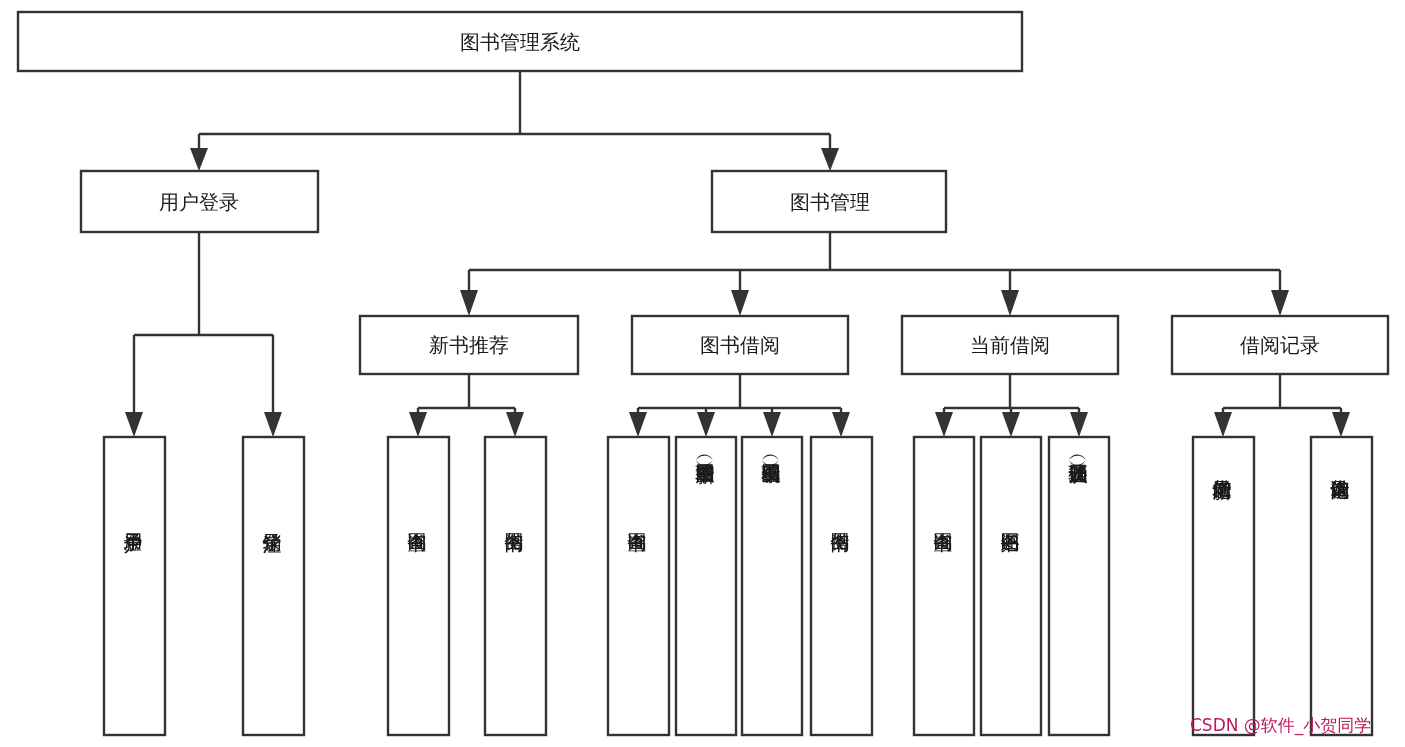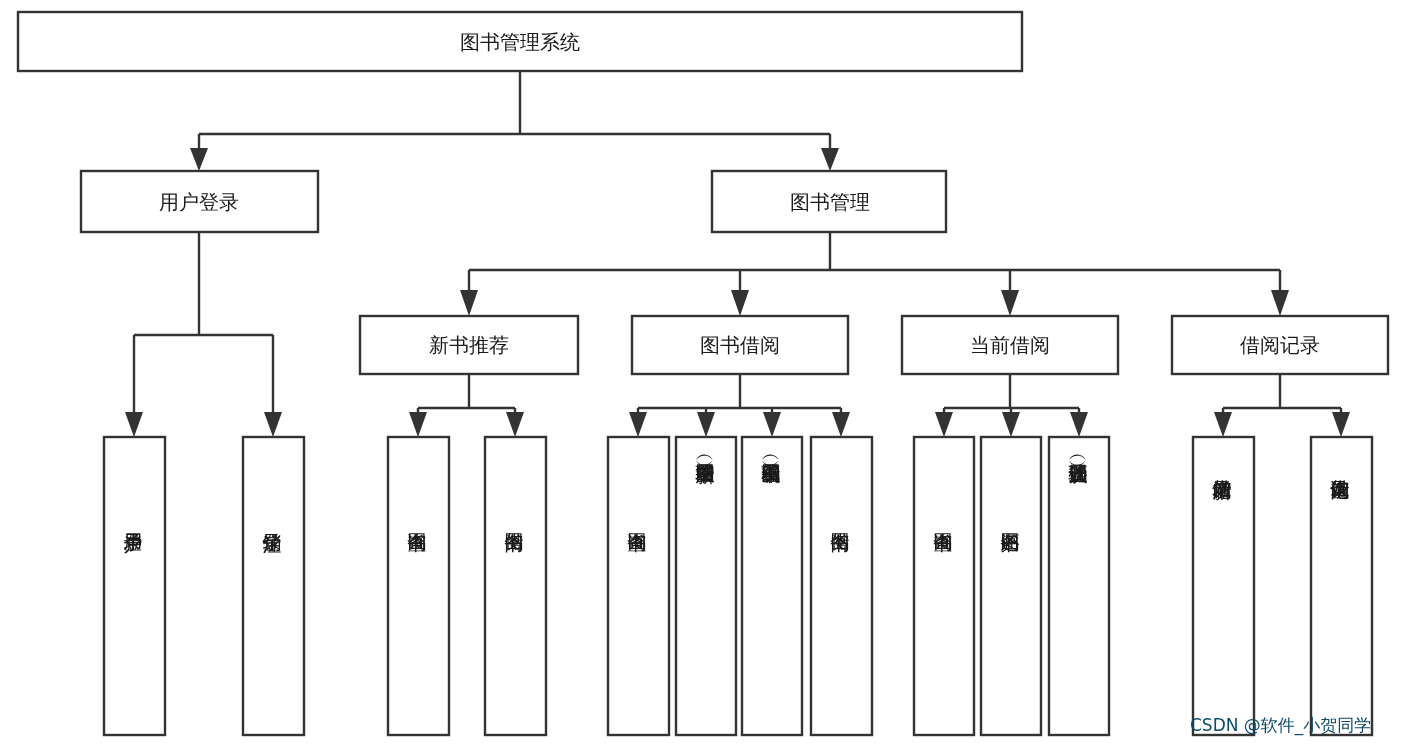--- a/index.html
+++ b/index.html
@@ -52,21 +52,21 @@
     fill: #1a1a1a;
     font-size: 19px;
     writing-mode: vertical-rl;
     text-orientation: upright;
     text-anchor: middle;
   }
   .watermark-text {
     position: absolute;
     font-family: "DejaVu Sans", "Liberation Sans", sans-serif;
     font-size: 17px;
-    color: #0c4a6e;
+    color: #be185d;
     white-space: nowrap;
     pointer-events: none;
   }
 </style>
 </head>
 <body>
 
 <div id="diagram-root">
 
   <svg class="diagram-canvas" viewBox="0 0 1405 747" xmlns="http://www.w3.org/2000/svg">

